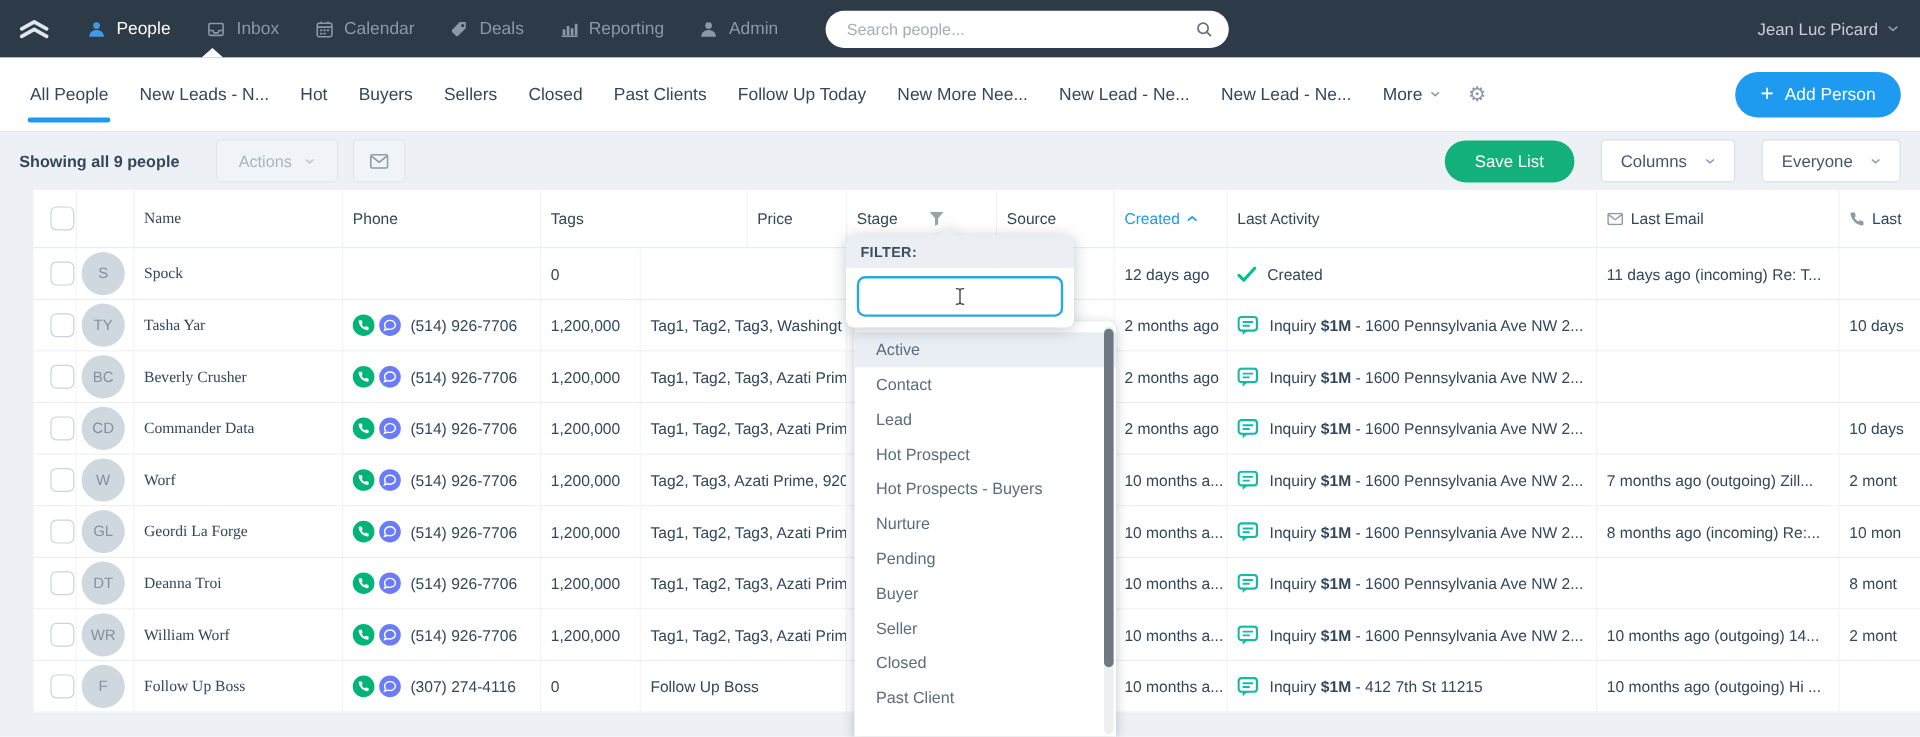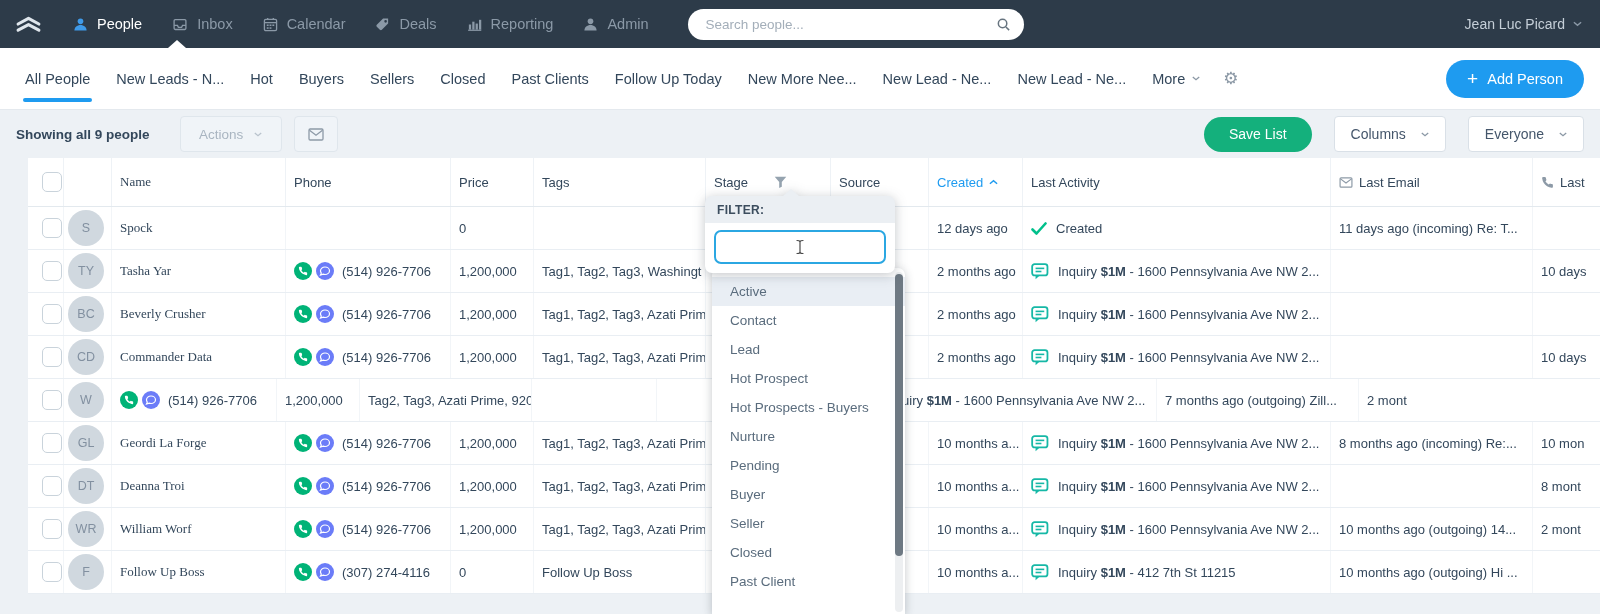--- a/index.html
+++ b/index.html
@@ -97,21 +97,21 @@
                 border-left:8px solid transparent; border-right:8px solid transparent;
                 border-bottom:7px solid #ebeff3; }
   .fpop-title { height:27px; background:#ebeff3; border-radius:7px 7px 0 0; display:flex; align-items:center;
                 padding:0 12px; font-size:12px; font-weight:700; color:#3c4d5e; letter-spacing:.3px; }
   .fpop-body { background:#fff; border-radius:0 0 7px 7px; padding:7px 9px 9px; }
   .fpop-input { position:relative; height:34px; border:2px solid #2ba7e2; border-radius:7px; background:#fff; }
   .fpop-input input { width:100%; height:100%; border:none; outline:none; background:transparent;
                       font-size:13px; padding:0 8px; cursor:text; }
   .ibeam { position:absolute; left:50%; top:50%; transform:translate(-50%,-50%); display:flex; pointer-events:none; }
 
-  .flist { position:absolute; left:712px; top:268px; width:193px; height:346px; background:#fff;
+  .flist { position:absolute; left:712px; top:268px; width:218px; height:346px; background:#fff;
            border-radius:7px 7px 0 0; z-index:19; box-shadow:0 2px 10px rgba(40,50,60,.28); padding-top:9px; }
   .flist-caret { position:absolute; top:-7px; left:40px; width:0; height:0;
                  border-left:8px solid transparent; border-right:8px solid transparent; border-bottom:7px solid #fff; }
   .fopt { height:29px; display:flex; align-items:center; padding-left:18px; font-size:13.5px;
           color:#5a6c7d; cursor:pointer; }
   .fopt.hl { background:#e9eef4; }
   .fscroll-track { position:absolute; right:2px; top:4px; height:340px; width:8px; background:#edeff1; border-radius:4px; }
   .fscroll-thumb { position:absolute; right:2px; top:6px; width:8px; height:282px; background:#6e7983;
                    border-radius:4px; cursor:grab; }
 </style>
@@ -307,25 +307,25 @@
     <div class="hcell col-check">
         <span class="cb"></span>
       </div>
     <div class="hcell col-avatar"></div>
     <div class="hcell col-name">
         <span>Name</span>
       </div>
     <div class="hcell col-phone">
         <span>Phone</span>
       </div>
+    <div class="hcell col-tags">
+        <span>Tags</span>
+      </div>
     <div class="hcell col-price">
         <span>Price</span>
-      </div>
-    <div class="hcell col-tags">
-        <span>Tags</span>
       </div>
     <div class="hcell col-stage">
       <span>Stage</span>
       <span class="stage-funnel">
         <svg width="13" height="13" viewBox="0 0 14 14" fill="currentColor">
             <path d="M.8.8h12.4L8.4 6.4v5.2L5.6 13V6.4z"></path>
           </svg>
       </span>
     </div>
     <div class="hcell col-source">
@@ -553,20 +553,23 @@
         <div class="tcell col-call">
           <span>10 days</span>
         </div>
       </div>
       <div class="trow">
         <div class="tcell col-check">
           <span class="cb"></span>
         </div>
         <div class="tcell col-avatar">
           <span class="avatar">W</span>
+        </div>
+        <div class="tcell col-name">
+          <span>Worf</span>
         </div>
         <div class="tcell col-phone">
           <span class="icon-circle ic-green">
             <svg width="10" height="10" viewBox="0 0 24 24" fill="#fff">
               <path d="M22 16.92v3a2 2 0 0 1-2.18 2 19.79 19.79 0 0 1-8.63-3.07 19.5 19.5 0 0 1-6-6A19.79 19.79 0 0 1 2.12 4.2 2 2 0 0 1 4.11 2h3a2 2 0 0 1 2 1.72c.13.96.36 1.9.7 2.81a2 2 0 0 1-.45 2.11L8.09 9.91a16 16 0 0 0 6 6l1.27-1.27a2 2 0 0 1 2.11-.45c.91.34 1.85.57 2.81.7A2 2 0 0 1 22 16.92z"></path>
             </svg>
           </span>
           <span class="icon-circle ic-blue">
             <svg width="12" height="12" viewBox="0 0 24 24" fill="none" stroke="#fff" stroke-width="2.4">
               <path d="M21 11.5c0 4.1-4 7.5-9 7.5-1.3 0-2.6-.2-3.7-.7L3 20l1.6-3.8C3.6 15 3 13.3 3 11.5 3 7.4 7 4 12 4s9 3.4 9 7.5z"></path>

